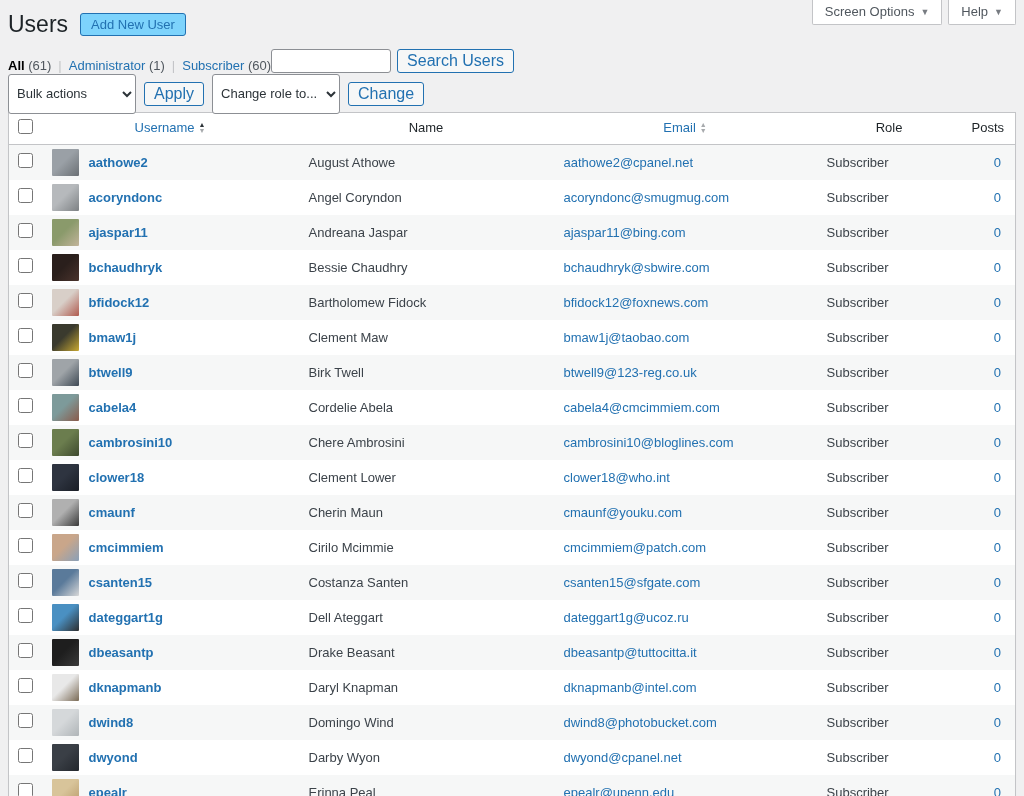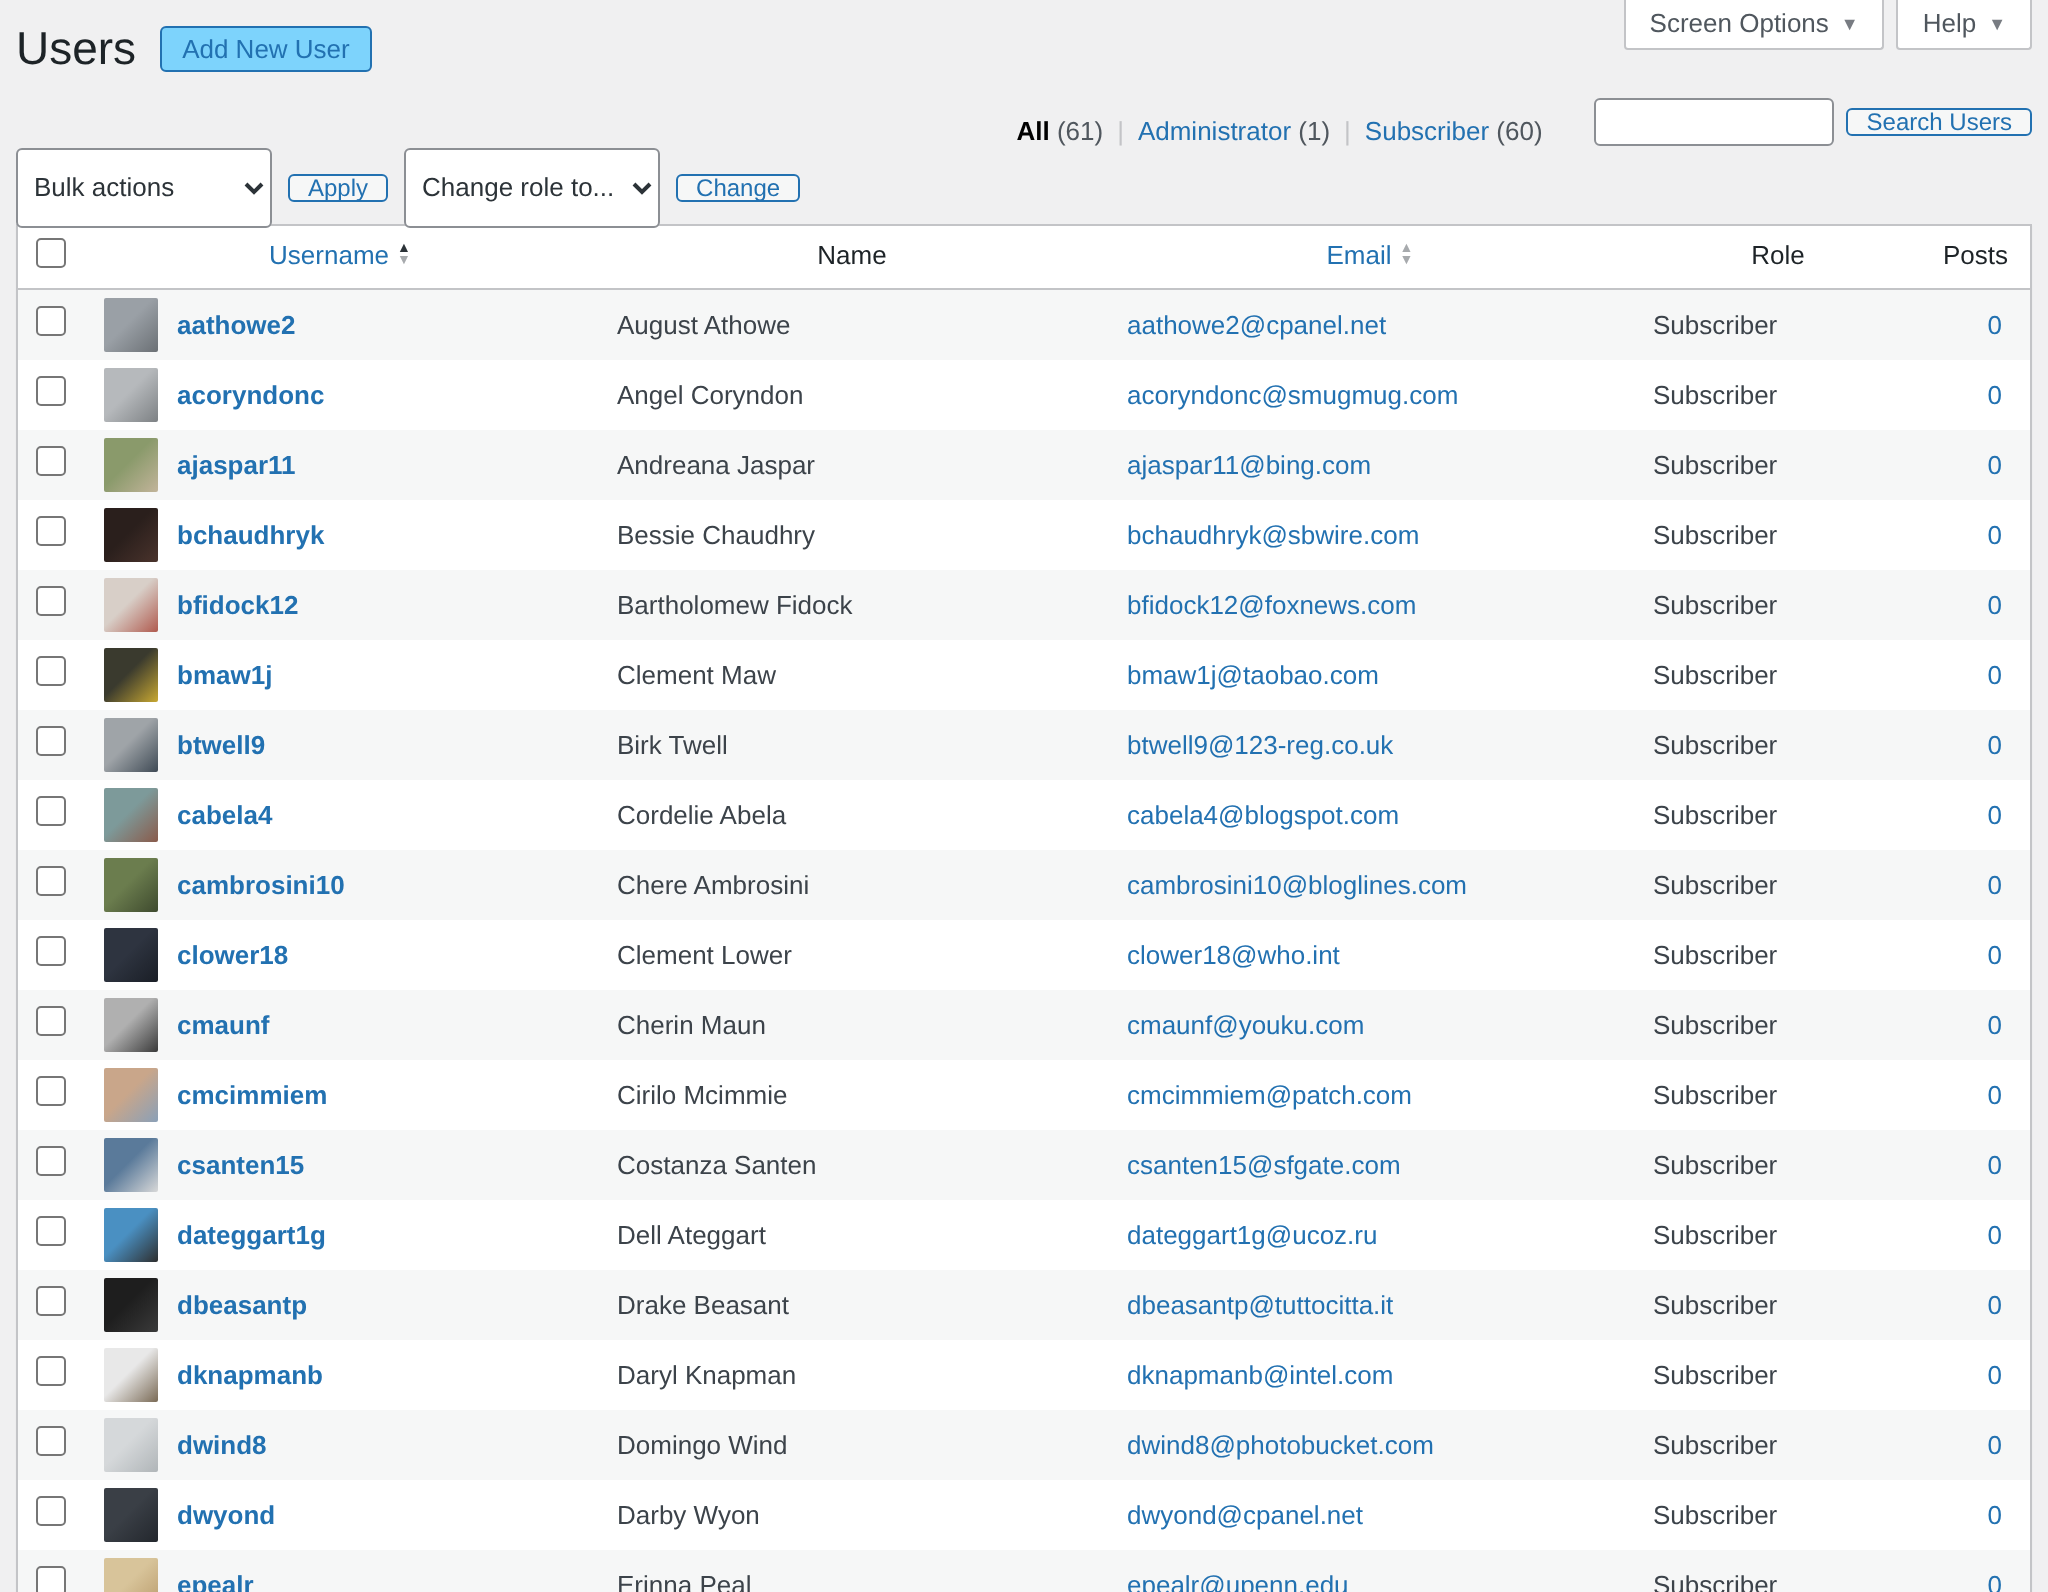--- a/index.html
+++ b/index.html
@@ -26,35 +26,35 @@
   .wrap { position:relative; padding:8px 8px 0; }
 
   .header-row { display:flex; align-items:center; gap:12px; margin-top:2px; }
   h1.page-title { font-size:23px; font-weight:400; color:#1d2327; margin:0; line-height:1.3; }
   .page-title-action {
     display:inline-block; padding:3px 10px; font-size:13px;
     border:1px solid #2271b1; border-radius:3px;
     background:#7dd3fc; color:#2271b1; cursor:pointer;
   }
 
-  .row2 { display:flex; justify-content:flex-end; align-items:flex-end; margin-top:9px;gap:26px; }
+  .row2 { display:flex; justify-content:flex-start; align-items:flex-end; margin-top:9px; }
   .subsubsub { display:flex; align-items:center; gap:4px; white-space:nowrap; }
   .subsubsub a { color:#2271b1; }
   .subsubsub .current-label { color:#000; font-weight:700; }
   .subsubsub .count { color:#50575e; }
   .subsubsub .sep { color:#c3c4c7; margin:0 3px; }
 
   .search-box { display:flex; align-items:center; gap:6px; }
   .search-input {
     width:120px; height:24px; border:1px solid #8c8f94; border-radius:3px;
     background:#fff; padding:0 6px; font-size:13px; font-family:inherit; color:#2c3338;
   }
   .btn {
     display:inline-flex; align-items:center; justify-content:center;
-    height:14px; padding:0 9px; font-size:12px; font-family:inherit;
+    height:24px; padding:0 9px; font-size:16px; font-family:inherit;
     border:1px solid #2271b1; border-radius:3px;
     background:#f6f7f7; color:#2271b1; cursor:pointer; white-space:nowrap;
   }
 
   .tablenav { display:flex; justify-content:space-between; align-items:center; margin:8px 0 5px; height:26px; }
   .bulk-group { display:flex; align-items:center; gap:8px; }
   select.wp-select {
     height:40px; font-size:13px; font-family:inherit; color:#2c3338;
     border:1px solid #8c8f94; border-radius:3px; background:#fff; padding:0 4px;
     min-width:128px; cursor:pointer;
@@ -287,21 +287,21 @@
 
   <tr>
     <td class="check-col"><input type="checkbox" style=""></td>
     <td>
       <div class="user-cell">
         <span class="avatar" style="background: linear-gradient(135deg, rgb(125, 154, 154) 45%, rgb(138, 90, 74));"></span>
         <a href="#" class="username-link">cabela4</a>
       </div>
     </td>
     <td><span class="name-text">Cordelie Abela</span></td>
-    <td><a href="#" class="email-link">cabela4@blogspot.com</a></td>
+    <td><a href="#" class="email-link">cabela4@cmcimmiem.com</a></td>
     <td><span class="role-text">Subscriber</span></td>
     <td class="posts-cell"><a href="#" class="posts-count" style="color:#2271b1">0</a></td>
   </tr>
 
   <tr>
     <td class="check-col"><input type="checkbox" style=""></td>
     <td>
       <div class="user-cell">
         <span class="avatar" style="background: linear-gradient(135deg, rgb(107, 125, 78) 45%, rgb(62, 74, 46));"></span>
         <a href="#" class="username-link">cambrosini10</a>

